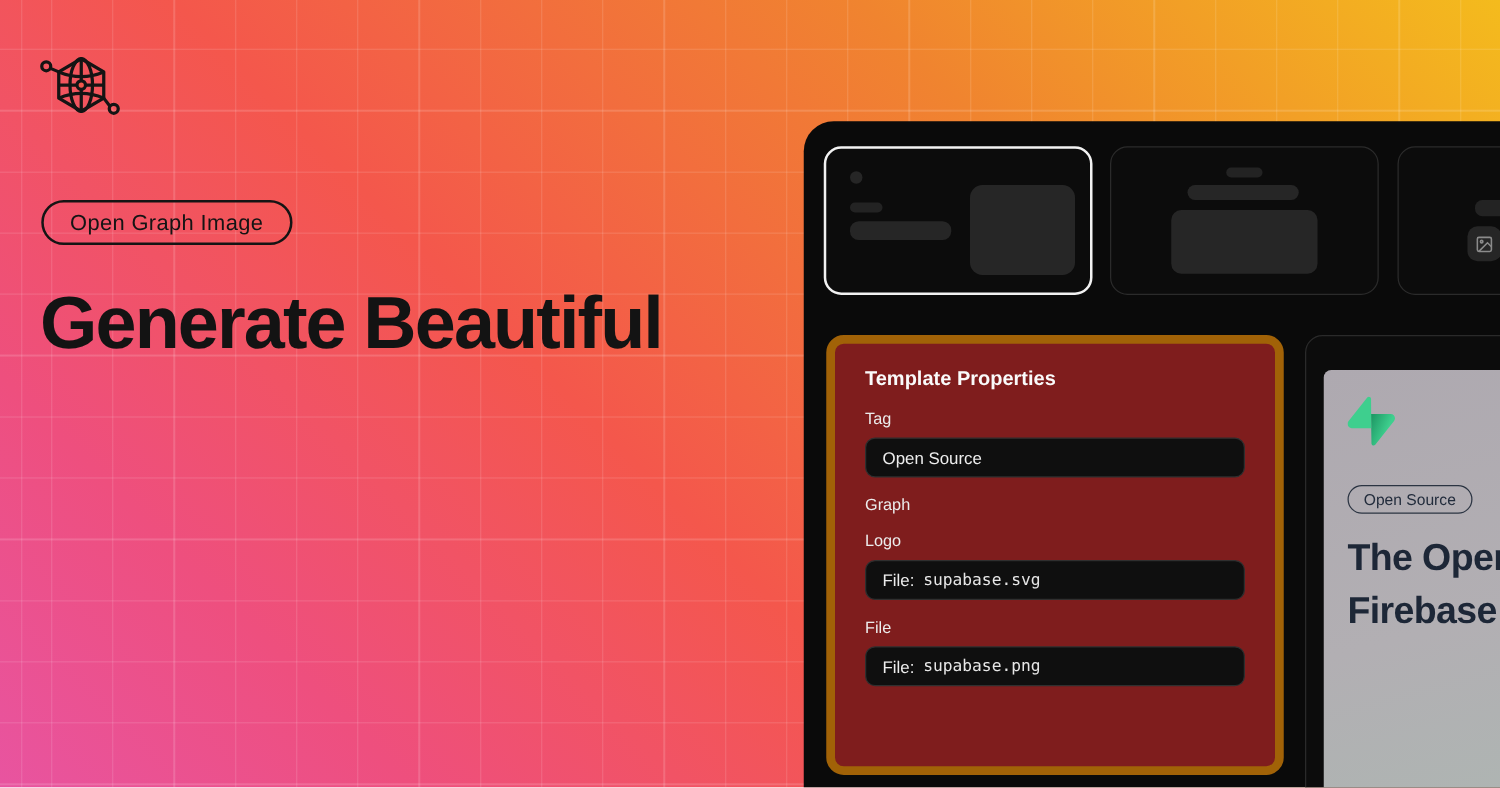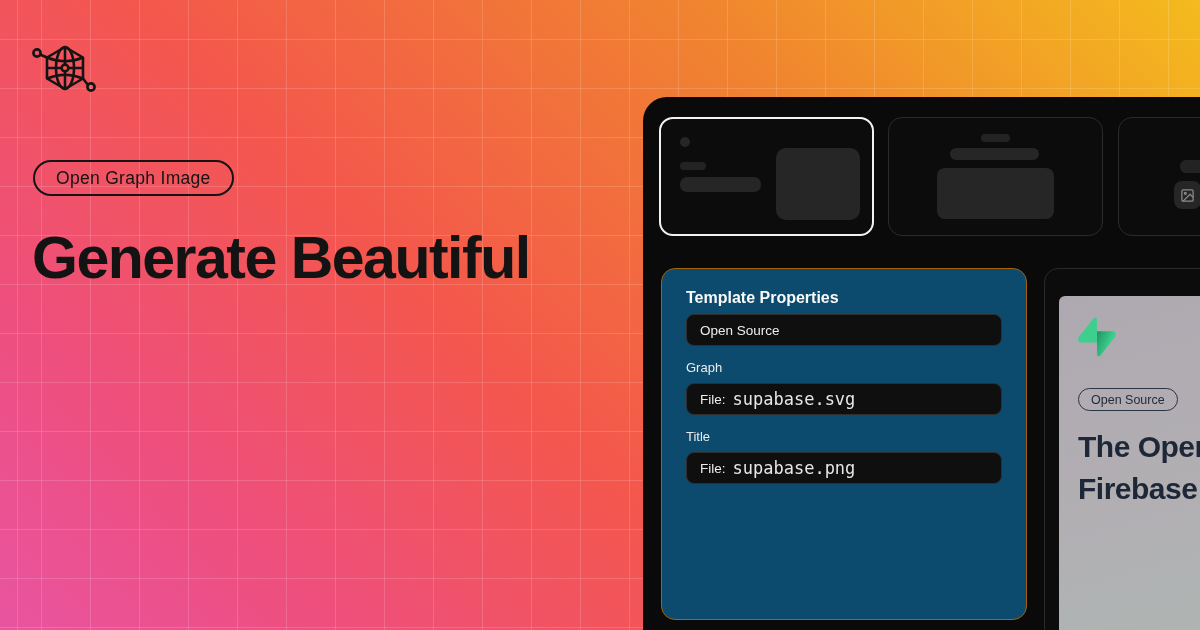--- a/index.html
+++ b/index.html
@@ -42,32 +42,32 @@
     position:absolute; top:20px; width:215px; height:119px;
     background:#0c0c0c; border:1px solid #2b2b2b; border-radius:14px;
   }
   .tpl-card.selected { border:2px solid #f2f2f2; }
   .sk { position:absolute; background:#232323; }
   .sk.lighter { background:#262626; }
 
   
   .props-card {
     position:absolute; left:18px; top:171px; width:366px; height:352px;
-    background:#0c4a6e; border:1px solid #a16207; border-radius:14px;
+    background:#7f1d1d; border:7px solid #a16207; border-radius:14px;
     padding:20px 24px; color:#ededed;
   }
   .props-heading { font-size:16px; font-weight:700; color:#fafafa; margin-bottom:7px; }
   .props-sub { font-size:13px; color:#9e9e9e; margin-bottom:17px; }
   .field-label { display:block; font-size:13px; color:#ececec; margin:14px 0 8px; }
   .input {
     height:32px; border:1px solid #2f2f2f; border-radius:8px; background:#0f0f0f;
     display:flex; align-items:center; padding:0 13px; font-size:13.5px; color:#ededed;
     white-space:nowrap; overflow:hidden;
   }
-  .mono { font-family:"DejaVu Sans Mono","Liberation Mono",monospace; font-size:17px; margin-left:7px; color:#e6e6e6;text-align:center; }
+  .mono { font-family:"DejaVu Sans Mono","Liberation Mono",monospace; font-size:13px; margin-left:7px; color:#e6e6e6;text-align:center; }
 
   
   .preview-card {
     position:absolute; left:401px; top:171px; width:570px; height:470px;
     background:#0c0c0c; border:1px solid #2a2a2a; border-radius:14px;
     padding:27px 0 0 14px;
   }
   .preview-img {
     width:545px; height:432px; border-radius:6px;
     background:linear-gradient(165deg,#aea9b0 0%,#b2afb3 40%,#a9bcb1 100%);
@@ -134,32 +134,34 @@
           <rect x="3" y="3" width="18" height="18" rx="2"></rect>
           <circle cx="8.5" cy="8.5" r="1.6"></circle>
           <path d="M21 15l-5-5L5 21"></path>
         </svg>
       </div>
     </div>
 
     <div class="props-card">
       <div class="props-heading">Template Properties</div>
 
+      <label class="field-label">Tag</label>
       <div class="input">
         <span>Open Source</span>
       </div>
 
       <label class="field-label">Graph</label>
 
+      <label class="field-label">Logo</label>
       <div class="input">
         <span>File:</span>
         <span class="mono">supabase.svg</span>
       </div>
 
-      <label class="field-label">Title</label>
+      <label class="field-label">File</label>
       <div class="input">
         <span>File:</span>
         <span class="mono">supabase.png</span>
       </div>
     </div>
 
     <div class="preview-card">
       <div class="preview-img">
         <svg class="pv-logo" width="38" height="40" viewBox="0 0 109 113" fill="none">
           <defs>

